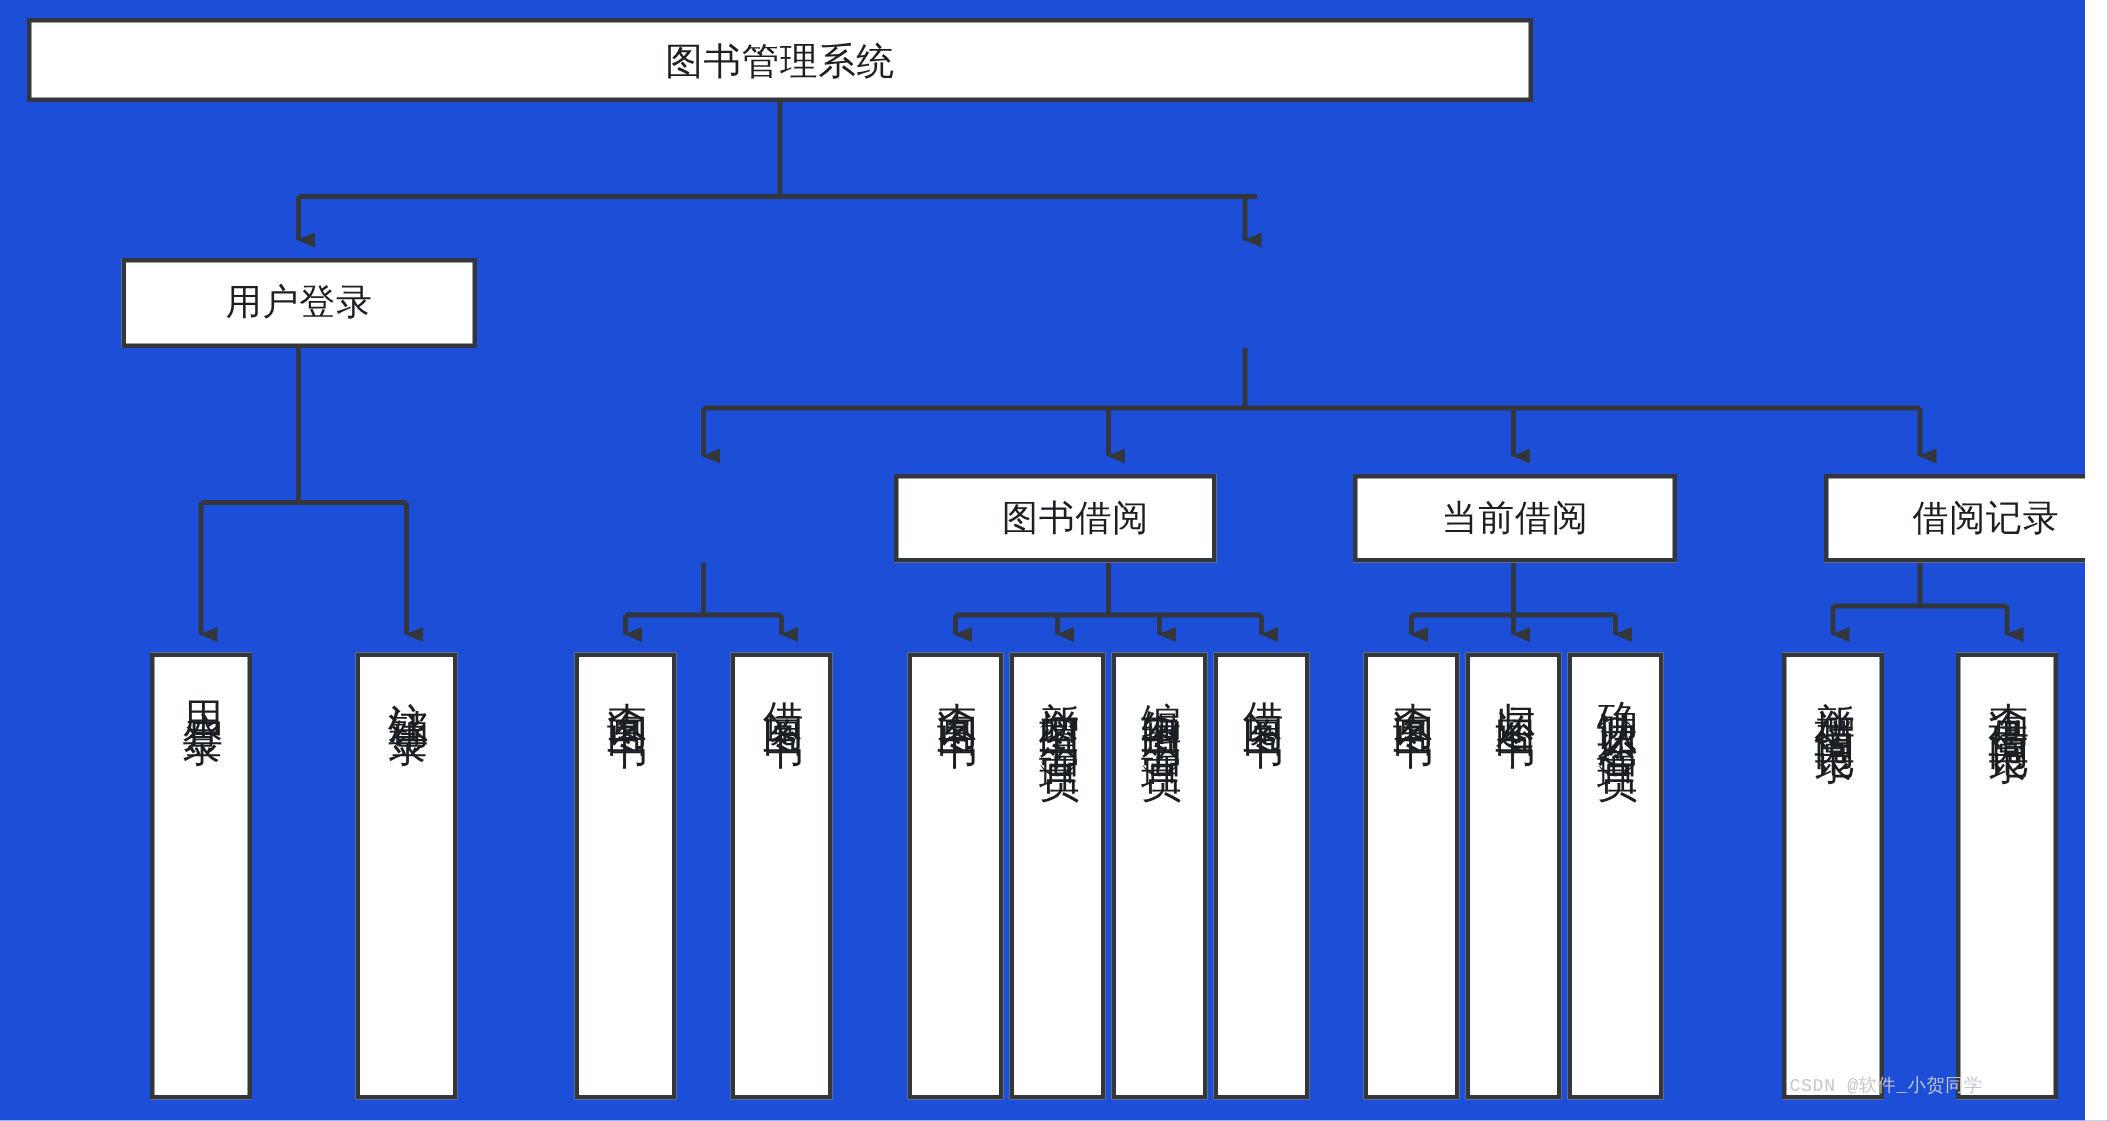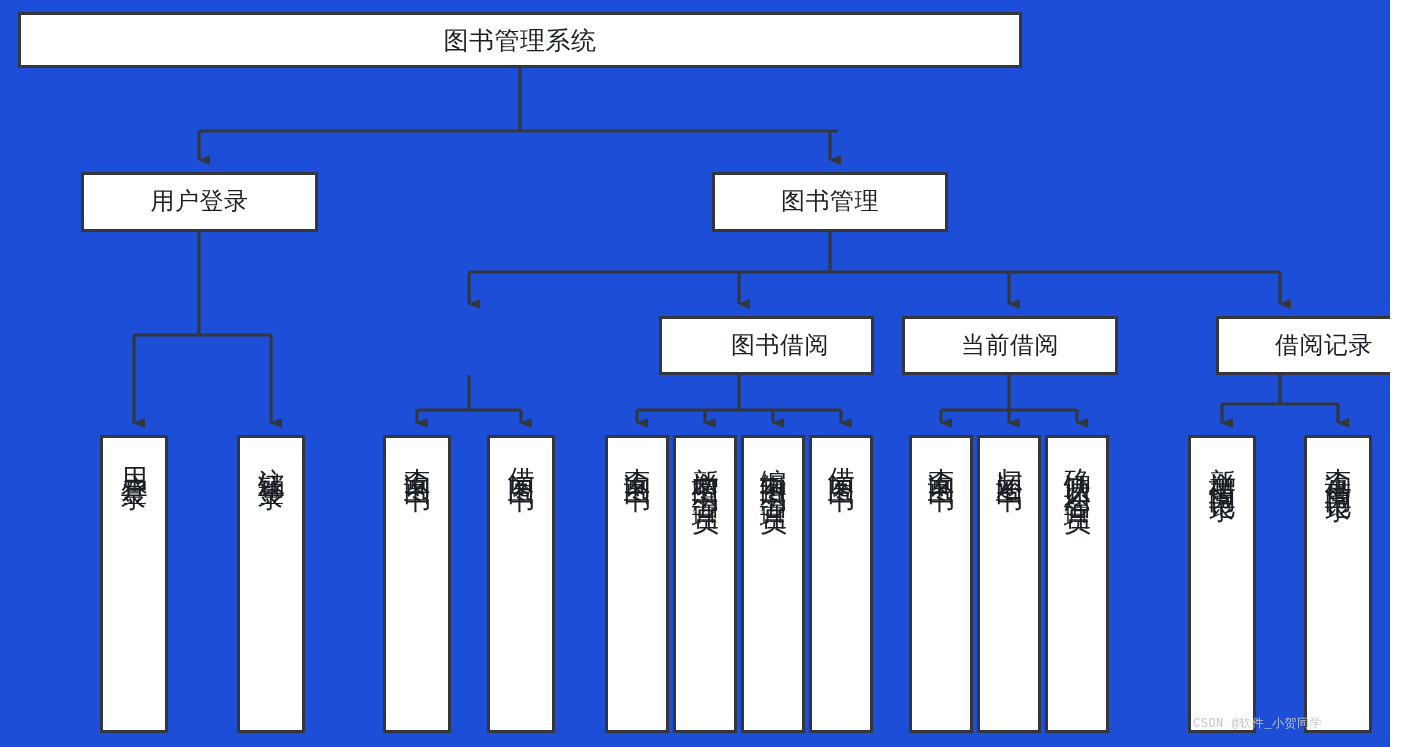--- a/index.html
+++ b/index.html
@@ -130,25 +130,22 @@
     </g>
   </svg>
 
   <div class="node h root" style="left:18px; top:12px; width:1004px; height:56px;">
     <span class="lbl">图书管理系统</span>
   </div>
 
   <div class="node h" style="left:81px; top:172px; width:237px; height:60px;">
     <span class="lbl">用户登录</span>
   </div>
-  <div class="node h" style="left:712px; top:172px; width:236px; height:60px;">
-    <span class="lbl">图书管理</span>
-  </div>
 
-  <div class="node h" style="left:659px; top:316px; width:215px; height:59px;padding-left:27px;">
+  <div class="node h" style="left:596px; top:316px; width:215px; height:59px;padding-left:27px;">
     <span class="lbl">图书借阅</span>
   </div>
   <div class="node h" style="left:902px; top:316px; width:216px; height:59px;">
     <span class="lbl">当前借阅</span>
   </div>
   <div class="node h" style="left:1172px; top:316px; width:216px; height:59px;margin-left:44px;">
     <span class="lbl">借阅记录</span>
   </div>
 
   <div class="node v" style="left:100px; top:435px; width:68px; height:298px;">

